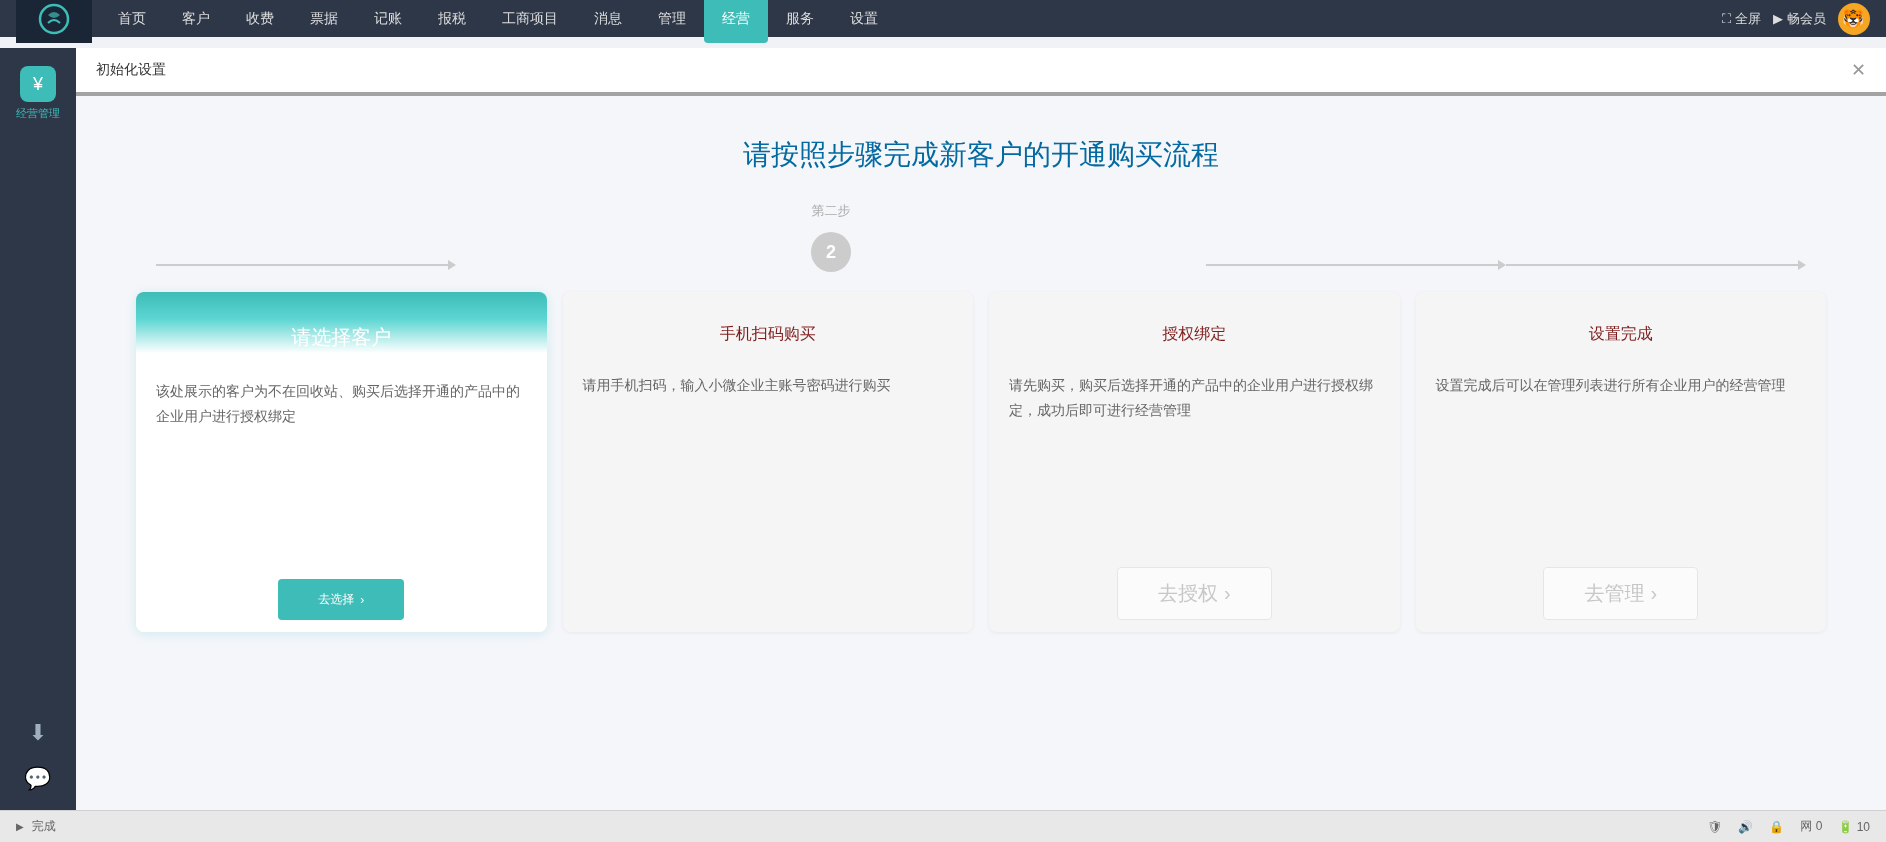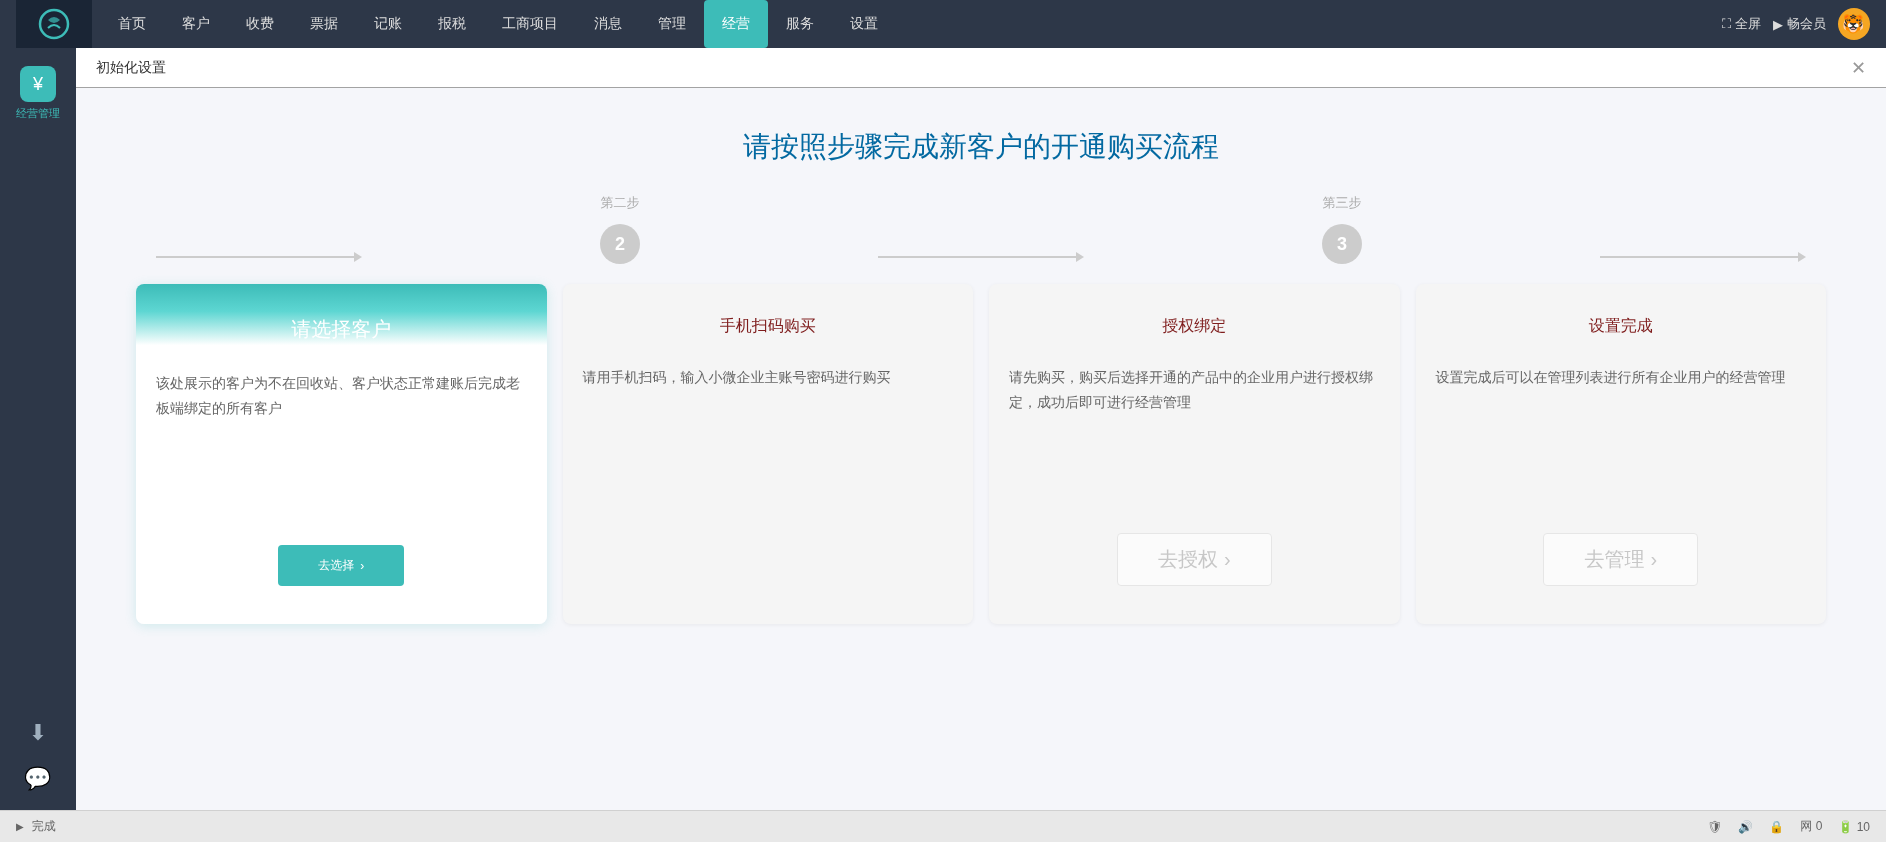--- a/index.html
+++ b/index.html
@@ -1,20 +1,20 @@
 <!DOCTYPE html>
 <html><head>
   <meta charset="utf-8">
   <style>
     * { box-sizing: border-box; margin: 0; padding: 0; }
     body { font-family: "Microsoft YaHei", "PingFang SC", sans-serif; background: #f0f2f5; width: 1886px; height: 842px; overflow: hidden; }
 
     
     .top-nav {
-      height: 48px;
+      height: 37px;
       background: #2d3748;
       display: flex;
       align-items: center;
       padding: 0 16px;
       color: #ccc;
       font-size: 14px;
       gap: 0;
     }
     .top-nav .logo {
       width: 76px;
@@ -116,28 +116,28 @@
     .main {
       position: absolute;
       left: 76px;
       top: 48px;
       right: 0;
       bottom: 32px;
       background: #f5f6fa;
       overflow: hidden;
     }
     .breadcrumb-bar {
-      height: 40px;
+      height: 48px;
       background: #fff;
       display: flex;
       align-items: center;
       padding: 0 20px;
       font-size: 14px;
       color: #333;
-      border-bottom: 1px solid #a3a3a3;
+      border-bottom: 4px solid #a3a3a3;
       justify-content: space-between;
       gap: 29px;
     }
     .close-btn {
       cursor: pointer;
       font-size: 18px;
       color: #999;
     }
 
     .content-area {
@@ -210,21 +210,21 @@
     
     .cards-row {
       display: flex;
       gap: 16px;
       margin-top: 0;
     }
     .card {
       flex: 1;
       background: #fff;
       border-radius: 8px;
-      padding: 24px 20px 38px;
+      padding: 24px 20px 12px;
       min-height: 340px;
       display: flex;
       flex-direction: column;
       box-shadow: 0 1px 4px rgba(0,0,0,0.06);
       justify-content: flex-end;
     }
     .card.active-card {
       background: linear-gradient(180deg, #3dbcb8 0%, #5dd6d2 8%, #fff 18%);
       box-shadow: 0 2px 12px rgba(61,188,184,0.2);
     }
@@ -383,39 +383,33 @@
         <div class="step-circle" style="background:#ccc;">
           <span>2</span>
         </div>
       </div>
 
       <div class="arrow-col">
         <div class="arrow-line"></div>
         <div class="arrow-tip"></div>
       </div>
 
-      <div class="step-col">
-        <div class="step-label-text">第三步</div>
-        <div class="step-circle" style="background:#ccc;">
-          <span>3</span>
-        </div>
-      </div>
 
       <div class="arrow-col">
         <div class="arrow-line"></div>
         <div class="arrow-tip"></div>
       </div>
 
     </div>
 
     <div class="cards-row">
 
       <div class="card active-card">
         <div class="card-title">请选择客户</div>
-        <div class="card-desc">该处展示的客户为不在回收站、客户状态正常建账后完成老板端绑定的所有客户</div>
+        <div class="card-desc">该处展示的客户为不在回收站、购买后选择开通的产品中的企业用户进行授权绑定</div>
         <div class="card-btn">
           <button class="btn-primary">
             <span>去选择</span>
             <span> ›</span>
           </button>
         </div>
       </div>
 
       <div class="card" style="background:#f5f5f5;">
         <div class="card-title-inactive">手机扫码购买</div>

